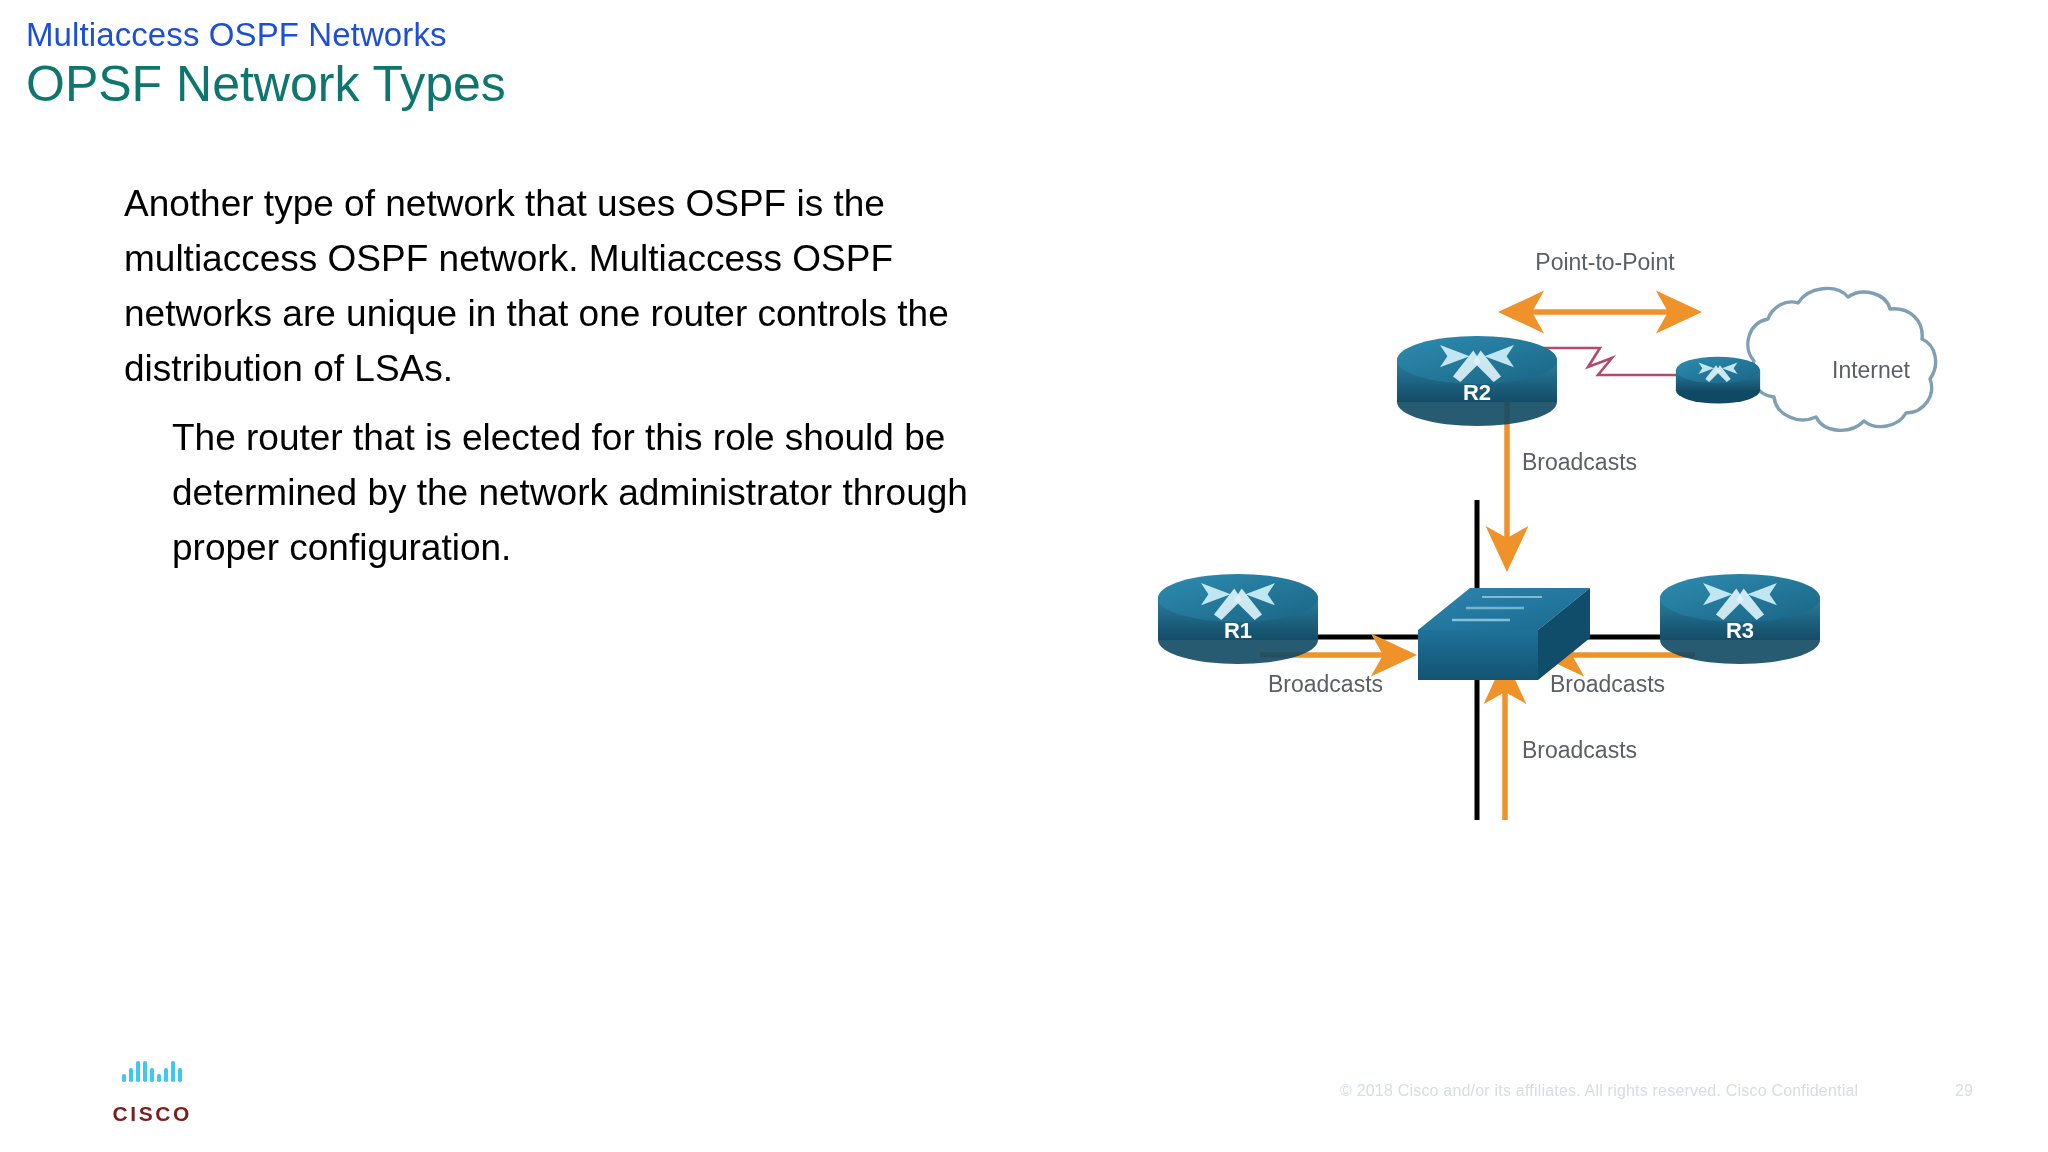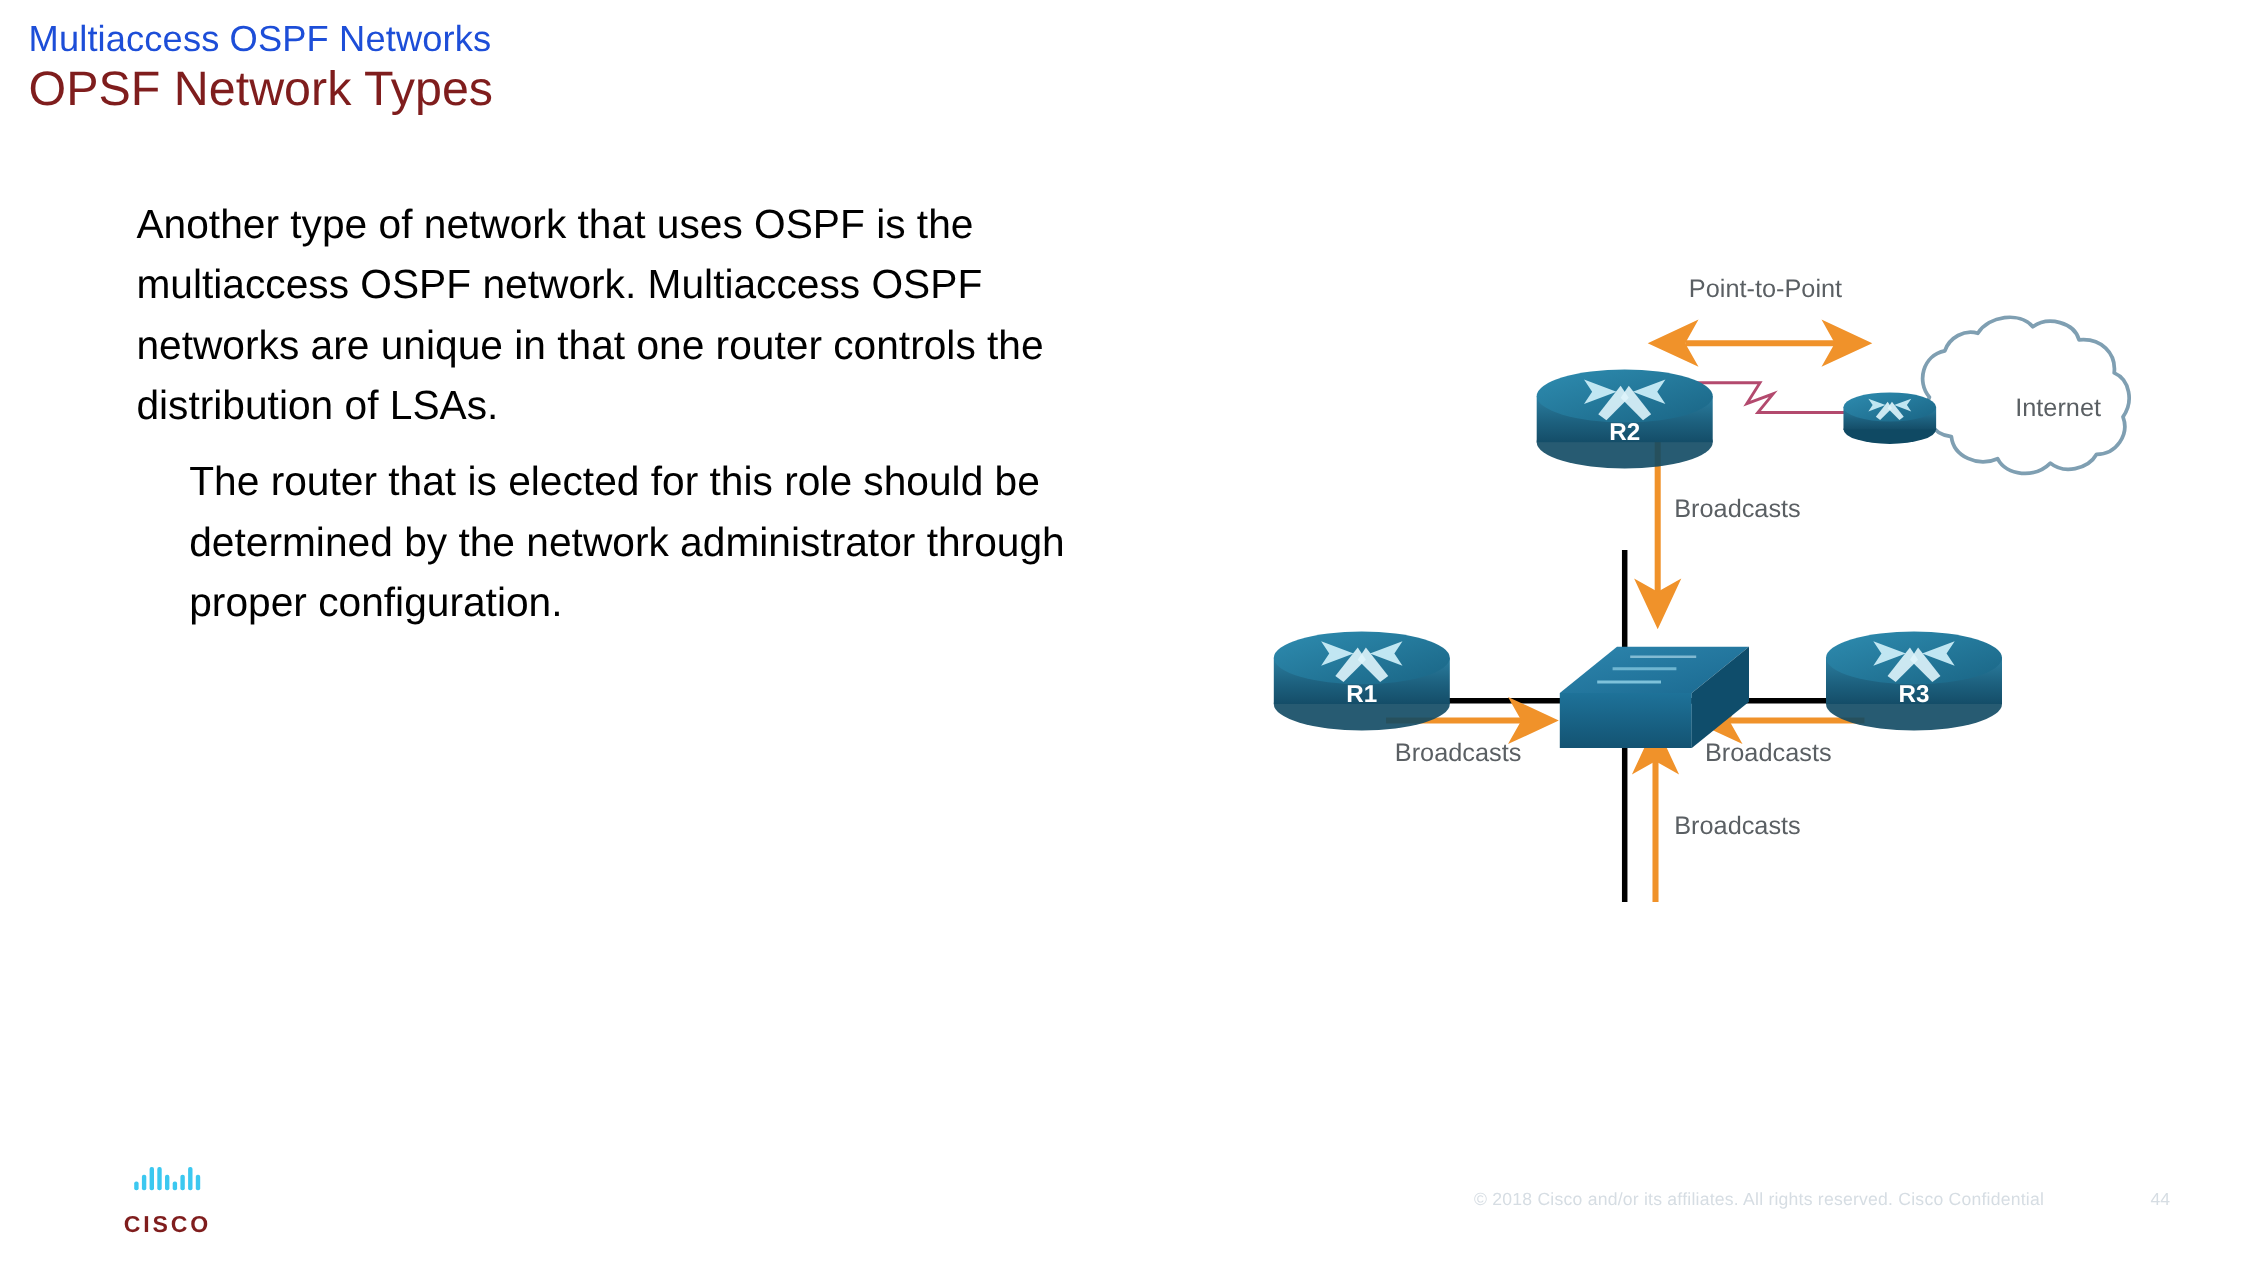--- a/index.html
+++ b/index.html
@@ -20,22 +20,22 @@
   
   .header { position: absolute; left: 26px; top: 16px; }
   .subtitle {
     font-size: 33px;
     color: #1d4ed8;
     letter-spacing: 0.1px;
     line-height: 1.15;
     white-space: nowrap;
   }
   .maintitle {
-    font-size: 44px;
-    color: #7f1d1d;
+    font-size: 50px;
+    color: #0f766e;
     line-height: 1.12;
     margin-top: 2px;
     white-space: nowrap;
   }
 
   
   .body-copy {
     position: absolute;
     left: 124px;
     top: 176px;
@@ -279,15 +279,15 @@
         <i class="b-m"></i>
         <i class="b-s"></i>
       <i class="b-m"></i>
         <i class="b-t"></i>
         <i class="b-m"></i>
     </div>
     <div class="logo-word">CISCO</div>
   </div>
 
   <div class="footer-text">© 2018  Cisco and/or its affiliates. All rights reserved.   Cisco Confidential</div>
-  <div class="page-num">44</div>
+  <div class="page-num">29</div>
 
 </div>
 
 </body></html>

